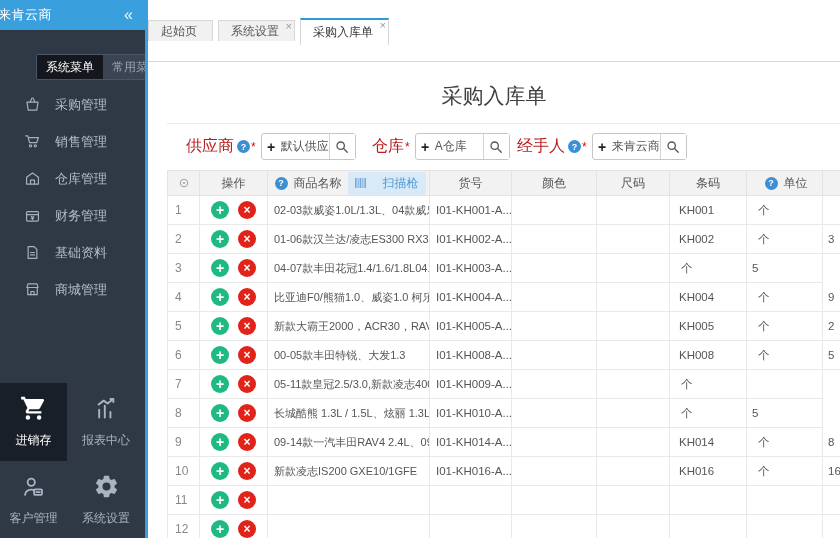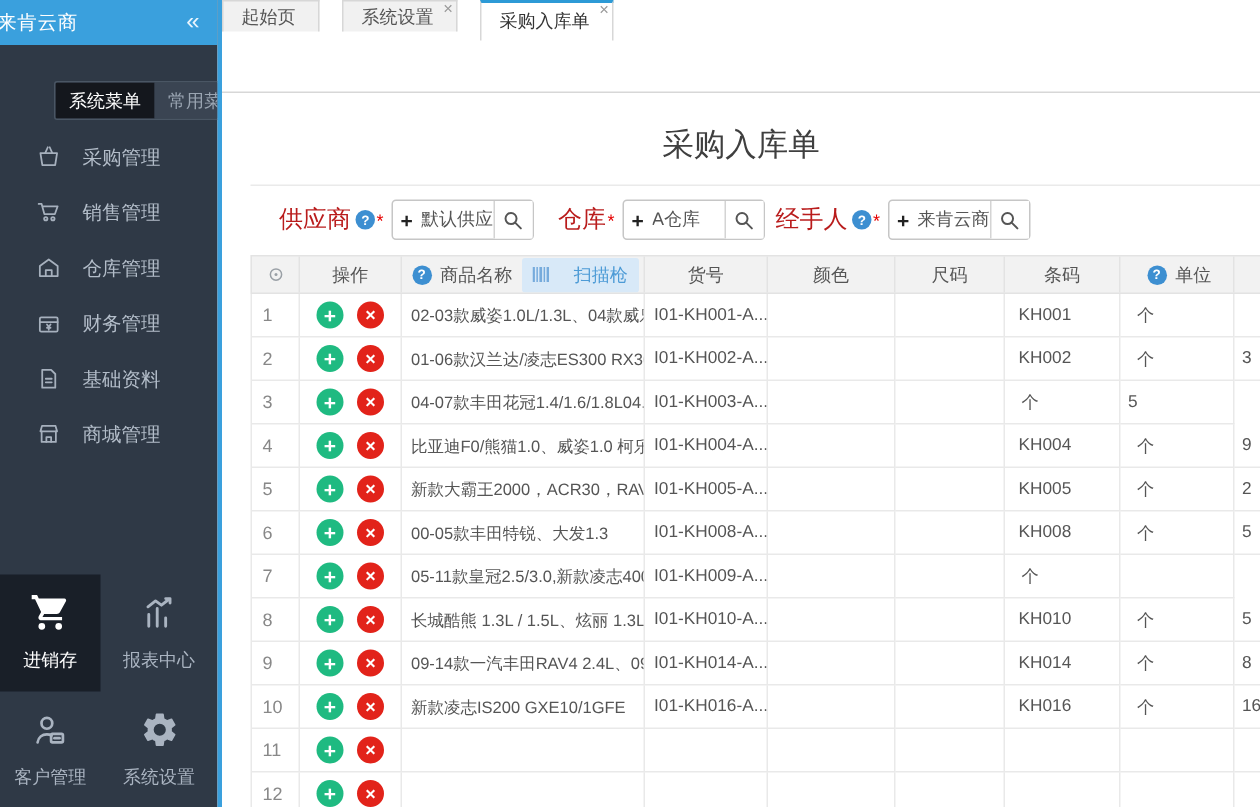--- a/index.html
+++ b/index.html
@@ -20,21 +20,21 @@
   .menu-item svg{width:19px;height:19px}
   .tiles{position:absolute;bottom:0;left:0;width:145px;display:grid;grid-template-columns:67px 1fr;grid-template-rows:78px 77px}
   .tile{display:flex;flex-direction:column;align-items:center;justify-content:center;gap:7px;color:#aab4c1;font-size:12px;cursor:pointer}
   .tile svg{width:27px;height:27px}
   .tile.active{background:#191f28;color:#fff}
 
   .splitter{position:absolute;left:145px;top:0;width:3px;height:538px;background:#3aa0dd;cursor:col-resize}
 
   
   .content{position:absolute;left:148px;top:0;right:0;bottom:0;background:#fff}
-  .tabbar{position:absolute;top:0;left:0;right:0;height:62px;border-bottom:1px solid #d7d7d7;display:flex;align-items:flex-start;gap:15px;box-sizing:border-box}
+  .tabbar{position:absolute;top:0;left:0;right:0;height:62px;border-bottom:1px solid #d7d7d7;display:flex;align-items:center;gap:5px;box-sizing:border-box}
   .tab{position:relative;height:21px;background:#f1f1f1;border:1px solid #d7d7d7;border-bottom:none;color:#555;font-size:12px;display:flex;align-items:center;padding:0 15px 0 12px;cursor:pointer;box-sizing:border-box;white-space:nowrap}
   .tab .tab-close{position:absolute;top:0;right:2px;font-size:11px;color:#999;line-height:1;cursor:pointer}
   .tab.active{height:27px;background:#fff;border-top:2px solid #2d9ad6;color:#333;margin-bottom:-1px;z-index:2}
 
   .page-title{position:absolute;top:82px;left:0;right:0;text-align:center;font-size:21px;color:#3f3f3f;font-weight:400;margin:0}
   .divider{position:absolute;top:123px;left:19px;right:0;border-top:1px solid #eaeaea}
 
   .form-row{position:absolute;top:133px;left:0;right:0;height:27px}
   .field{position:absolute;top:0;display:flex;align-items:center}
   .field:nth-of-type(1){left:38px}
@@ -414,21 +414,20 @@
           <div class="trow">
             <div class="cell c-num">8</div>
             <div class="cell c-op">
               <span class="btn-add">+</span>
               <span class="btn-del">×</span>
             </div>
             <div class="cell c-name">长城酷熊 1.3L / 1.5L、炫丽 1.3L /...</div>
             <div class="cell c-code">I01-KH010-A...</div>
             <div class="cell c-color"></div>
             <div class="cell c-size"></div>
-            <div class="cell c-barcode">KH010</div>
             <div class="cell c-unit">个</div>
             <div class="cell c-extra">5</div>
           </div>
 
           <div class="trow">
             <div class="cell c-num">9</div>
             <div class="cell c-op">
               <span class="btn-add">+</span>
               <span class="btn-del">×</span>
             </div>

